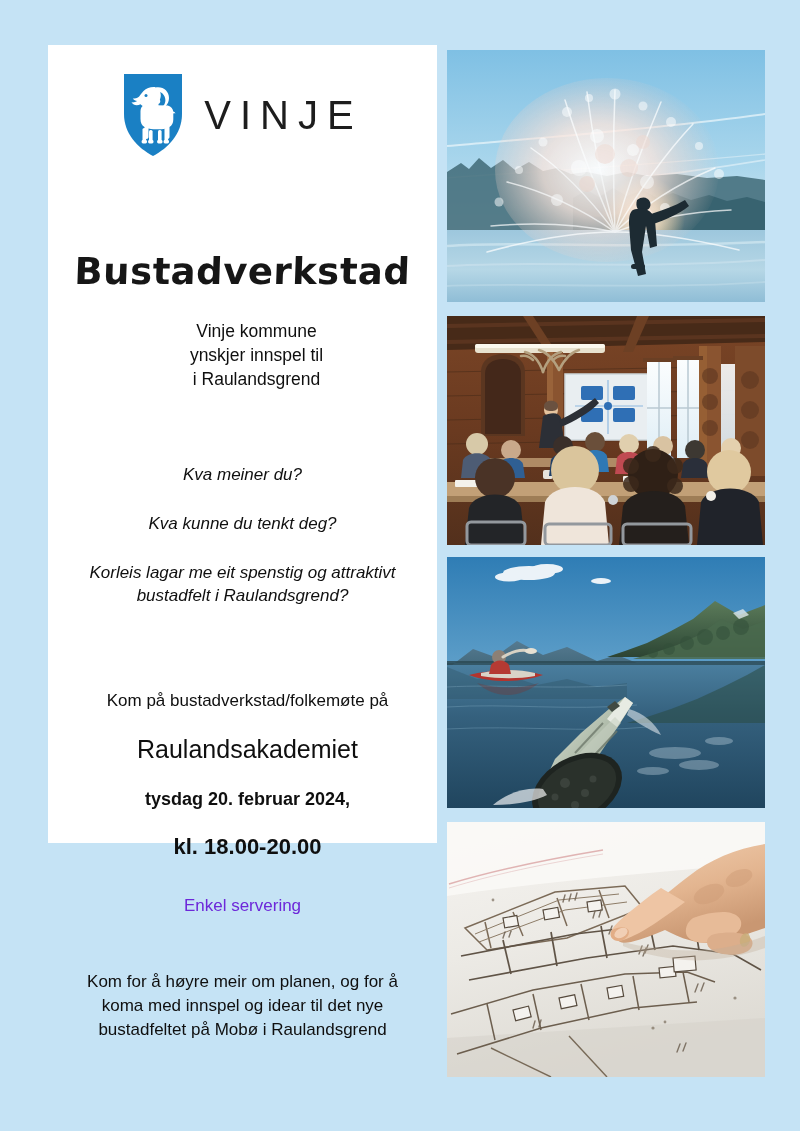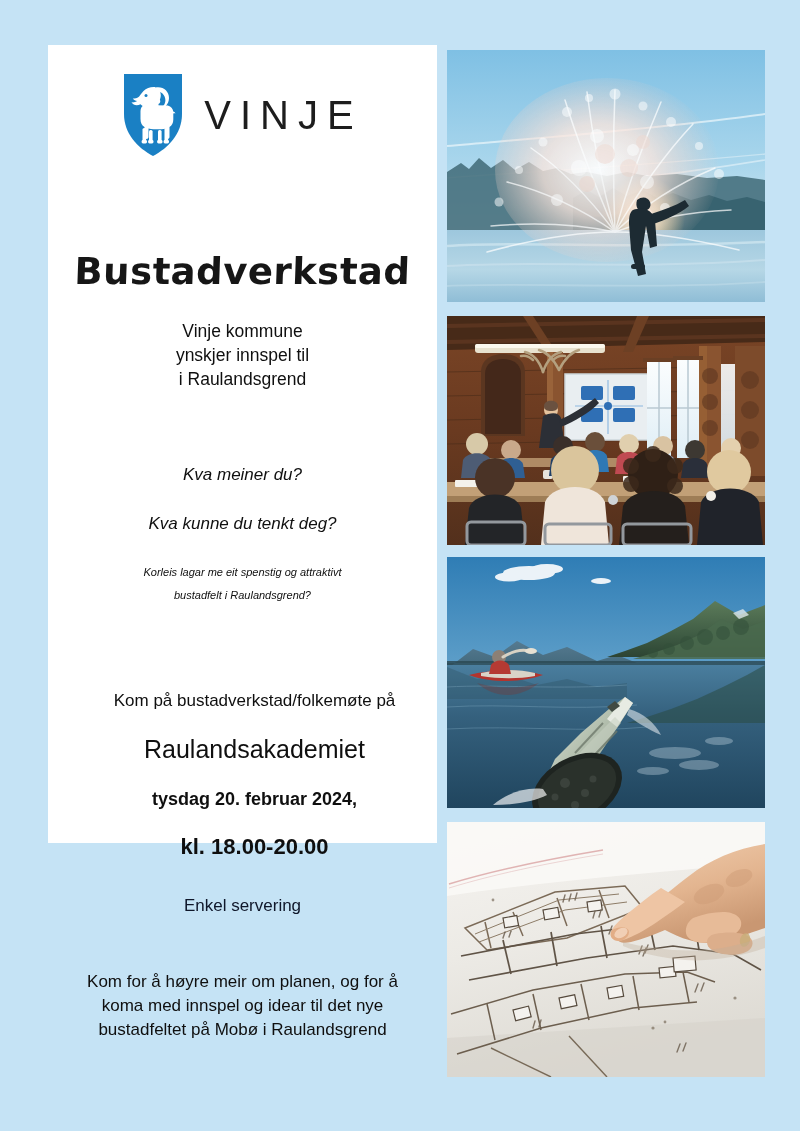--- a/index.html
+++ b/index.html
@@ -73,21 +73,21 @@
     font-weight: bold;
     font-size: 37px;
     letter-spacing: 0.5px;
     color: #161616;
     transform: skewX(-2deg);
   }
 
   
   .intro {
     position: absolute;
-    left: 0;
+    left: 14px;
     top: 274px;
     width: 389px;
     text-align: center;
     font-size: 17.5px;
     line-height: 24px;
     color: #0f0f0f;
   }
   .intro div { white-space: nowrap; }
 
   
@@ -99,26 +99,26 @@
     text-align: center;
     color: #0f0f0f;
   }
   .q {
     font-style: italic;
     font-size: 17px;
     line-height: 23px;
     margin-bottom: 26px;
   }
   .q.last { margin-bottom: 0; }
-  .q.wide { font-size: 11px; }
+  .q.wide { font-size: 17px; }
 
   
   .event {
     position: absolute;
-    left: 12px;
+    left: 5px;
     top: 645px;
     width: 389px;
     text-align: center;
     color: #0f0f0f;
   }
   .event-lead {
     font-size: 17px;
     line-height: 22px;
     margin-bottom: 22px;
   }
@@ -141,21 +141,21 @@
   }
 
   
   .serving {
     position: absolute;
     left: 0;
     top: 851px;
     width: 389px;
     text-align: center;
     font-size: 17px;
-    color: #0f172a;
+    color: #6d28d9;
   }
 
   
   .closing {
     position: absolute;
     left: 0;
     top: 925px;
     width: 389px;
     text-align: center;
     font-size: 17px;

